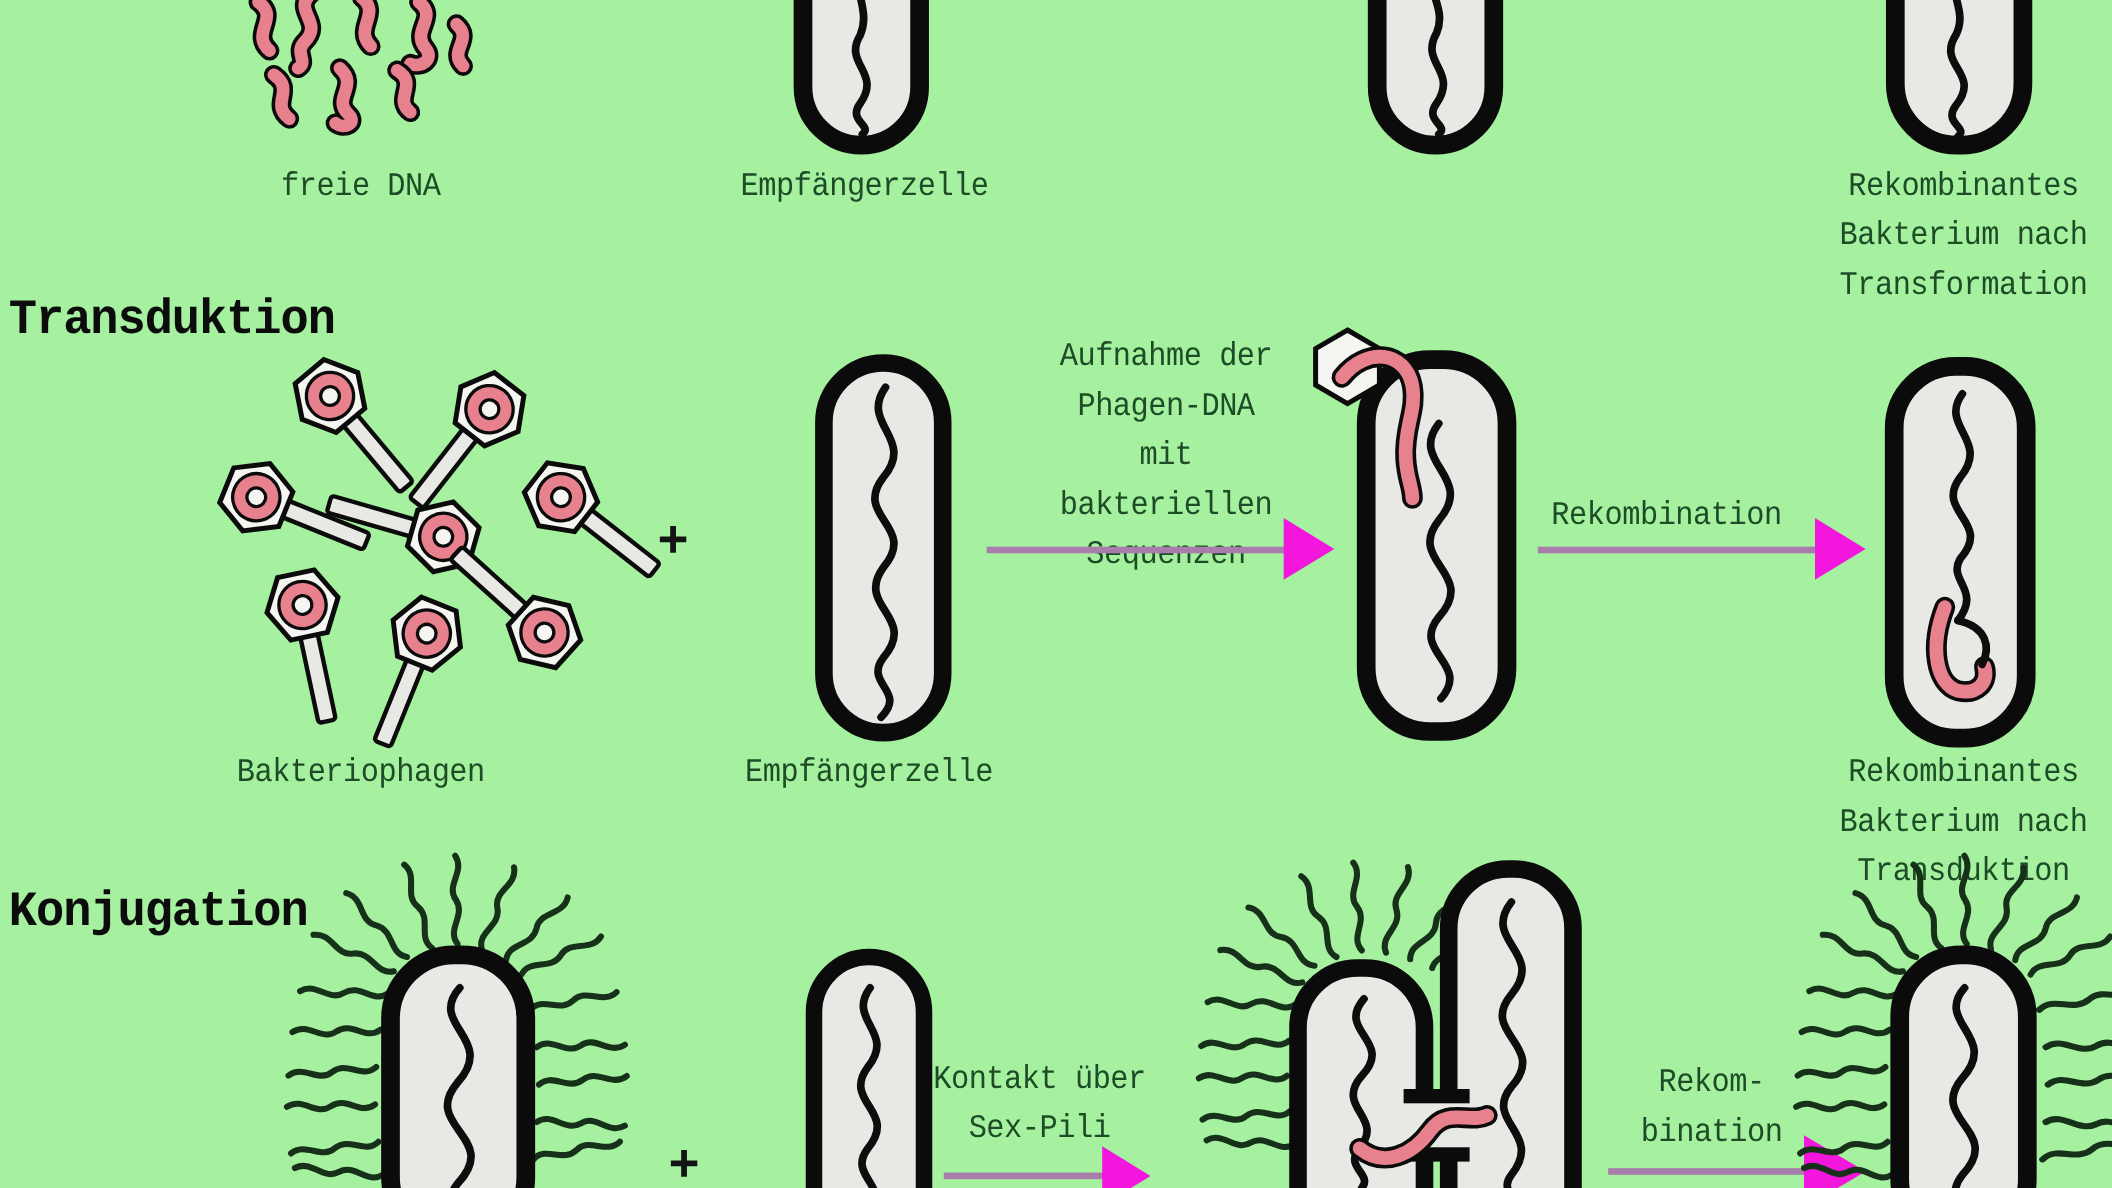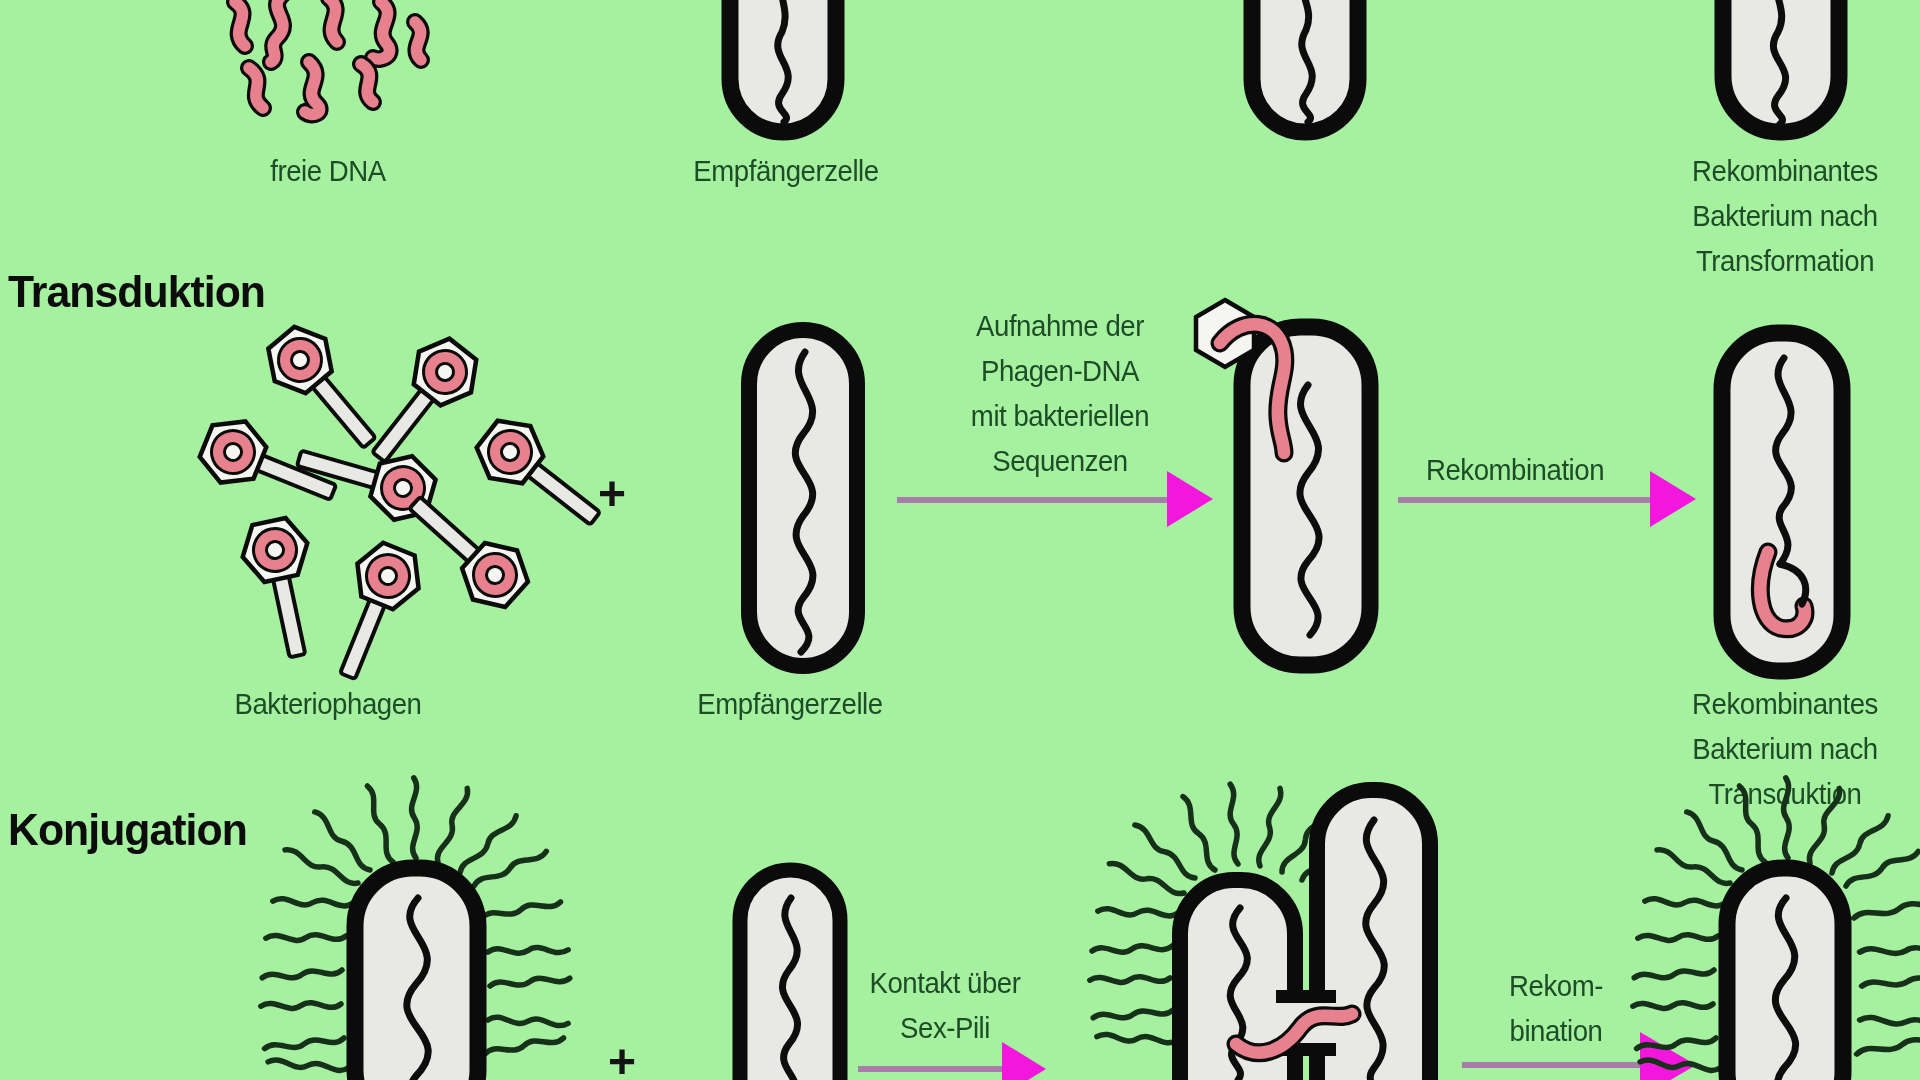--- a/index.html
+++ b/index.html
@@ -1,17 +1,17 @@
 <!DOCTYPE html>
 <html><head>
 <meta charset="utf-8">
 <style>
   html,body{margin:0;padding:0;background:#fff;}
   .stage{position:relative;width:1920px;height:1080px;background:#a5f1a0;overflow:hidden;
-         font-family:Liberation Sans, sans-serif;}
+         font-family:Liberation Mono, monospace;}
   .heading{position:absolute;font-size:45px;font-weight:bold;color:#0c0c0c;
            letter-spacing:-1px;transform:scaleX(0.95);transform-origin:left top;white-space:nowrap;}
   .label{position:absolute;font-size:30px;line-height:45px;color:#1d4c27;text-align:center;
          letter-spacing:-0.5px;transform:scaleX(0.92);transform-origin:center top;}
   .plus{position:absolute;font-size:48px;line-height:52px;font-weight:bold;color:#141414;
         width:48px;text-align:center;}
   .shaft{position:absolute;height:6px;background:#a87cab;}
   .ahead{position:absolute;width:0;height:0;border-style:solid;border-color:transparent;
          border-left-color:#f316dd;}
   .cell-capsule{fill:#e8e8e5;stroke:#0b0b0b;}

